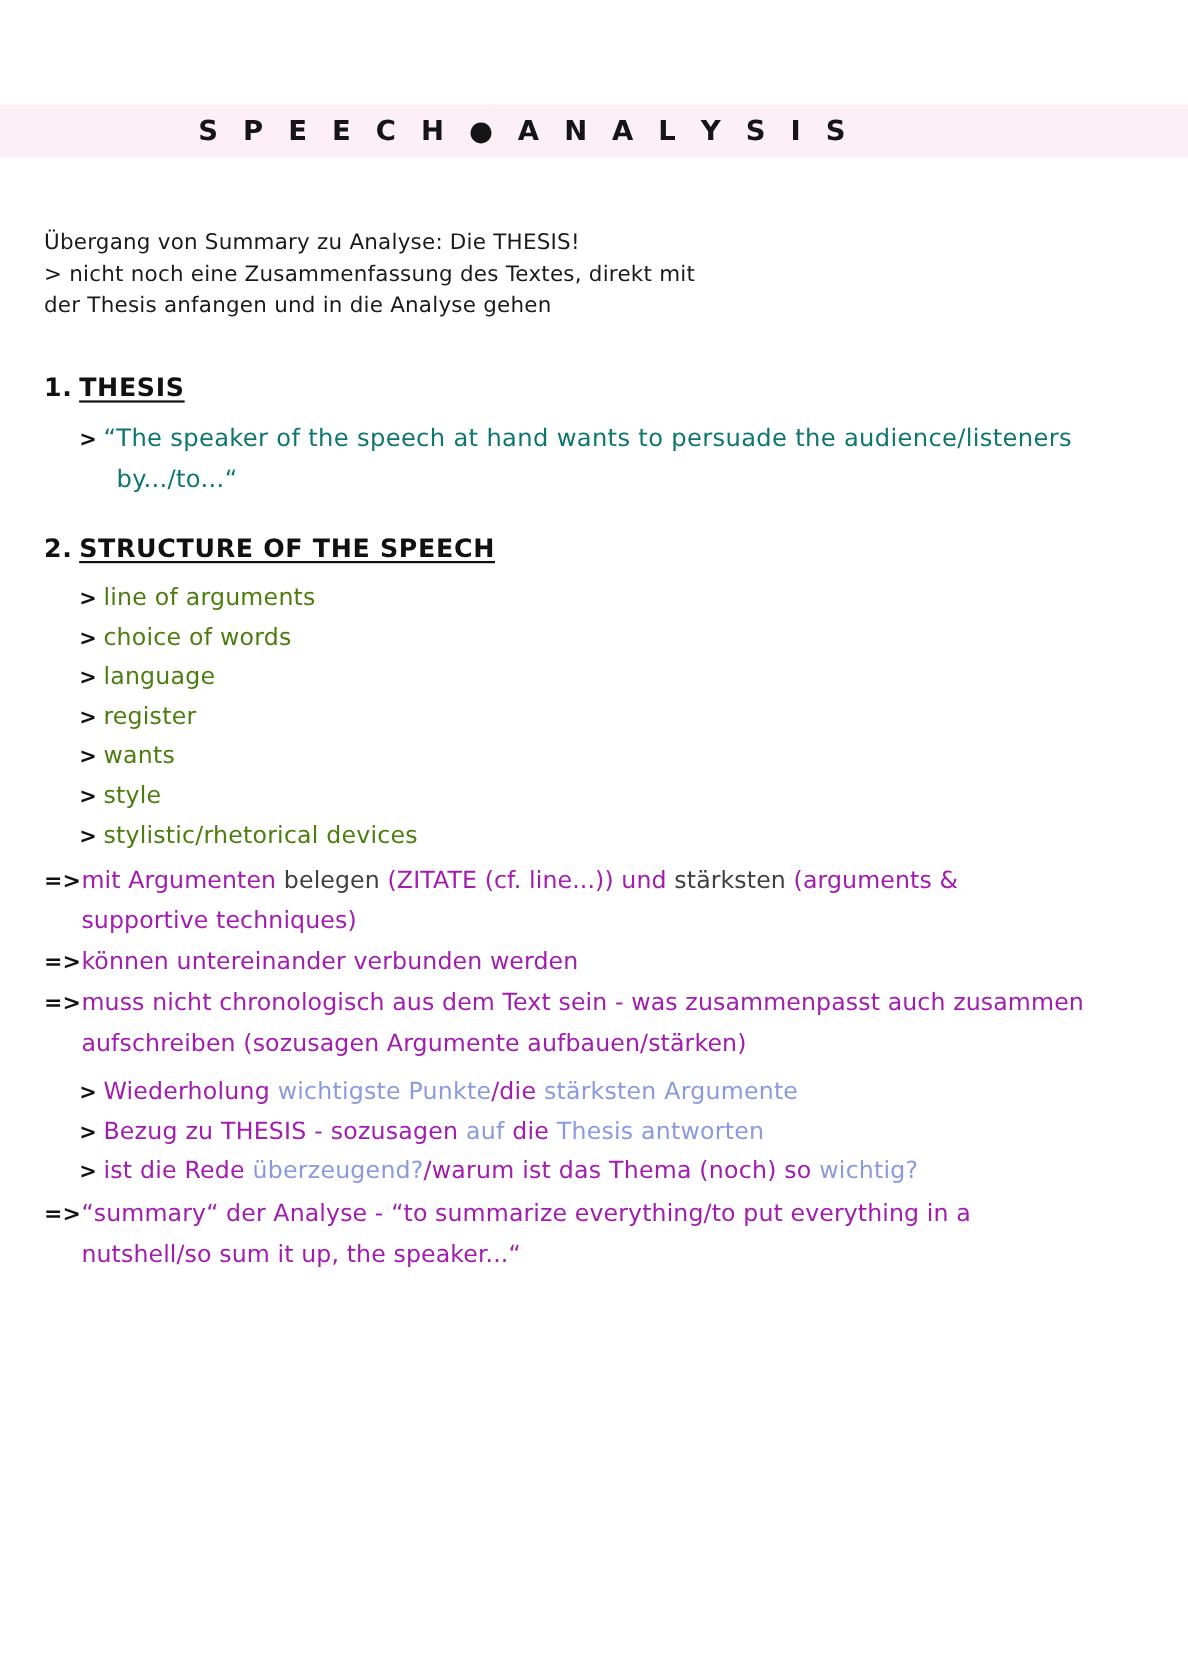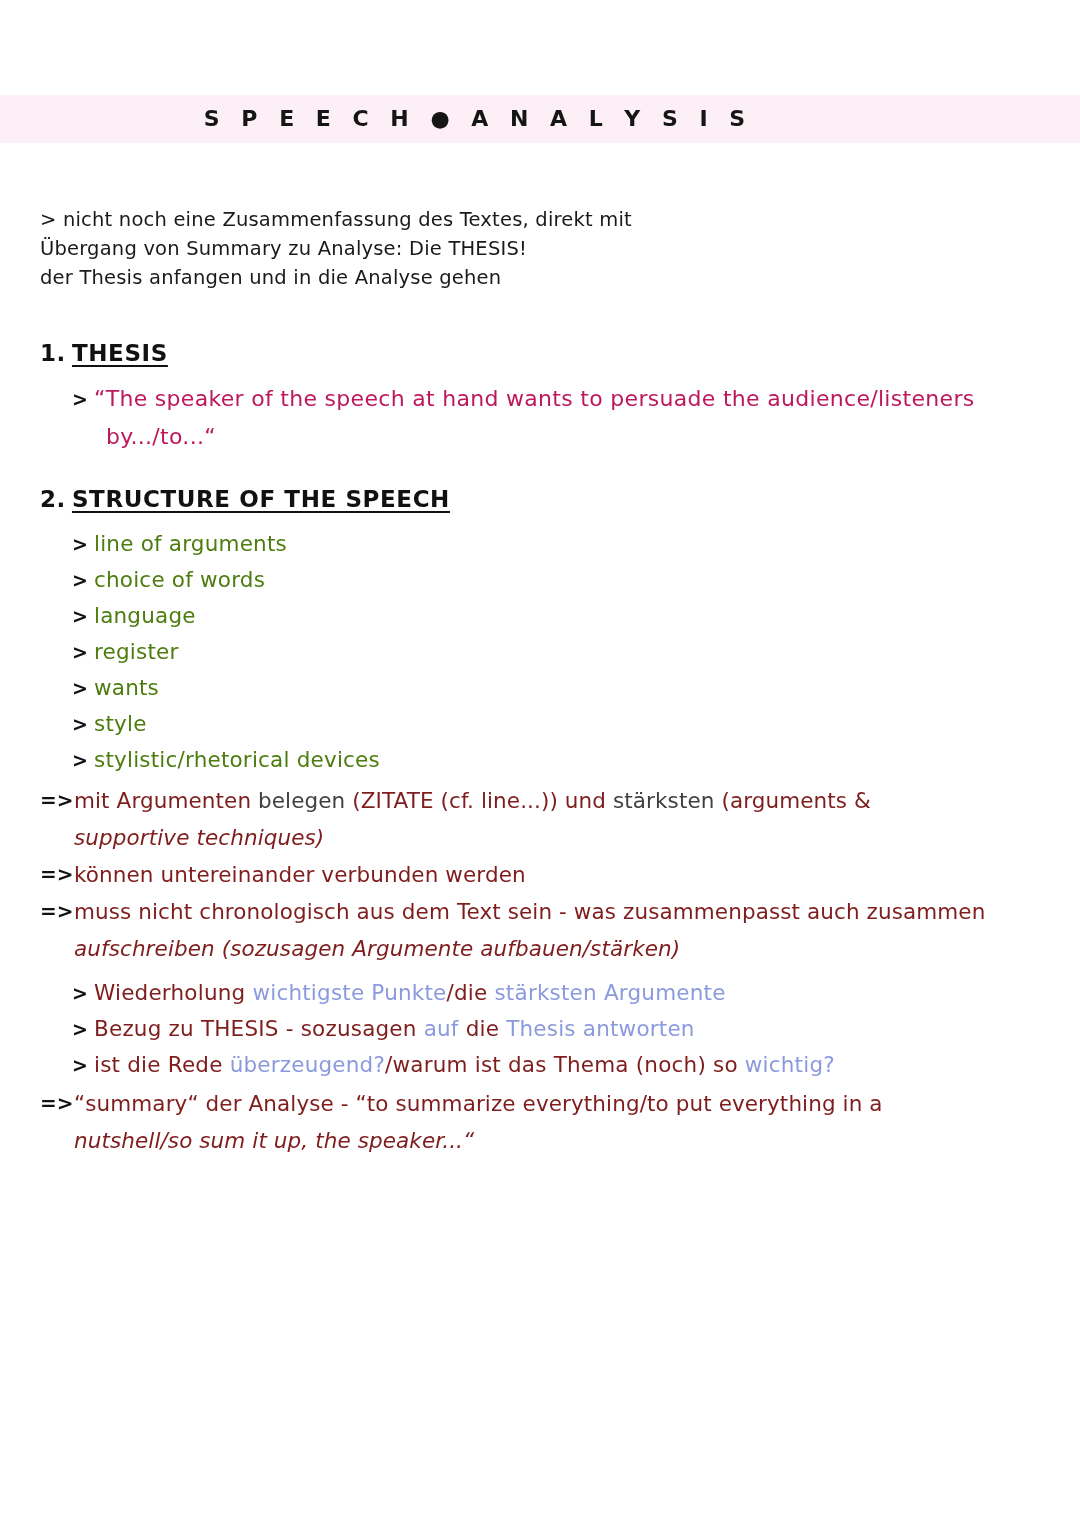--- a/index.html
+++ b/index.html
@@ -26,21 +26,21 @@
     height: 48px;
     background: #fdeff6;
   }
   .page-title {
     position: absolute;
     left: 0;
     top: 99px;
     width: 956px;
     text-align: center;
     font-family: "DejaVu Sans", sans-serif;
-    font-size: 22px;
+    font-size: 25px;
     font-weight: 700;
     letter-spacing: 7px;
     color: #151515;
     line-height: 40px;
     white-space: pre;
   }
 
   
   .content {
     position: absolute;
@@ -103,29 +103,29 @@
     letter-spacing: 0.1px;
   }
   .arrow-row .marker {
     flex: 0 0 auto;
     width: 34px;
     font-weight: 700;
     color: #111111;
     font-size: 20px;
   }
   .arrow-row .atext { flex: 1 1 auto; }
-  .cont { padding-left: 34px; font-style: italic; }
+  .cont { padding-left: 34px; }
   .cont-thesis { padding-left: 66px; }
 
   
-  .c-purple { color: #be185d; }
+  .c-purple { color: #0f766e; }
   .c-pink   { color: #4d7c0f; }
   .c-red    { color: #404040; }
   .c-blue   { color: #8b9ade; text-align: center; }
-  .c-black  { color: #7f1d1d; }
+  .c-black  { color: #a21caf; }
 
   .thesis-quote {
     font-size: 22px;
     line-height: 38px;
     letter-spacing: 0.3px;
   }
 
   .structure-bullets { margin-top: 2px; margin-bottom: 4px; }
   .structure-bullets .bullet { line-height: 36px; font-size: 21.5px; }
 
@@ -135,22 +135,22 @@
 </style>
 </head>
 <body>
 
 <div class="header-band"></div>
 <div class="page-title">S P E E C H ● A N A L Y S I S</div>
 
 <div class="content">
 
   <div class="intro">
+    <div>Übergang von Summary zu Analyse: Die THESIS!</div>
     <div>&gt; nicht noch eine Zusammenfassung des Textes, direkt mit</div>
-    <div>Übergang von Summary zu Analyse: Die THESIS!</div>
     <div>der Thesis anfangen und in die Analyse gehen</div>
   </div>
 
   <div class="section">
     <div class="section-heading">
       <span class="num">1.</span><span class="ttl">THESIS</span>
     </div>
     <div class="bullet thesis-quote">
       <span class="marker">&gt;</span>
       <span class="btext c-purple">“The speaker of the speech at hand wants to persuade the audience/listeners</span>

